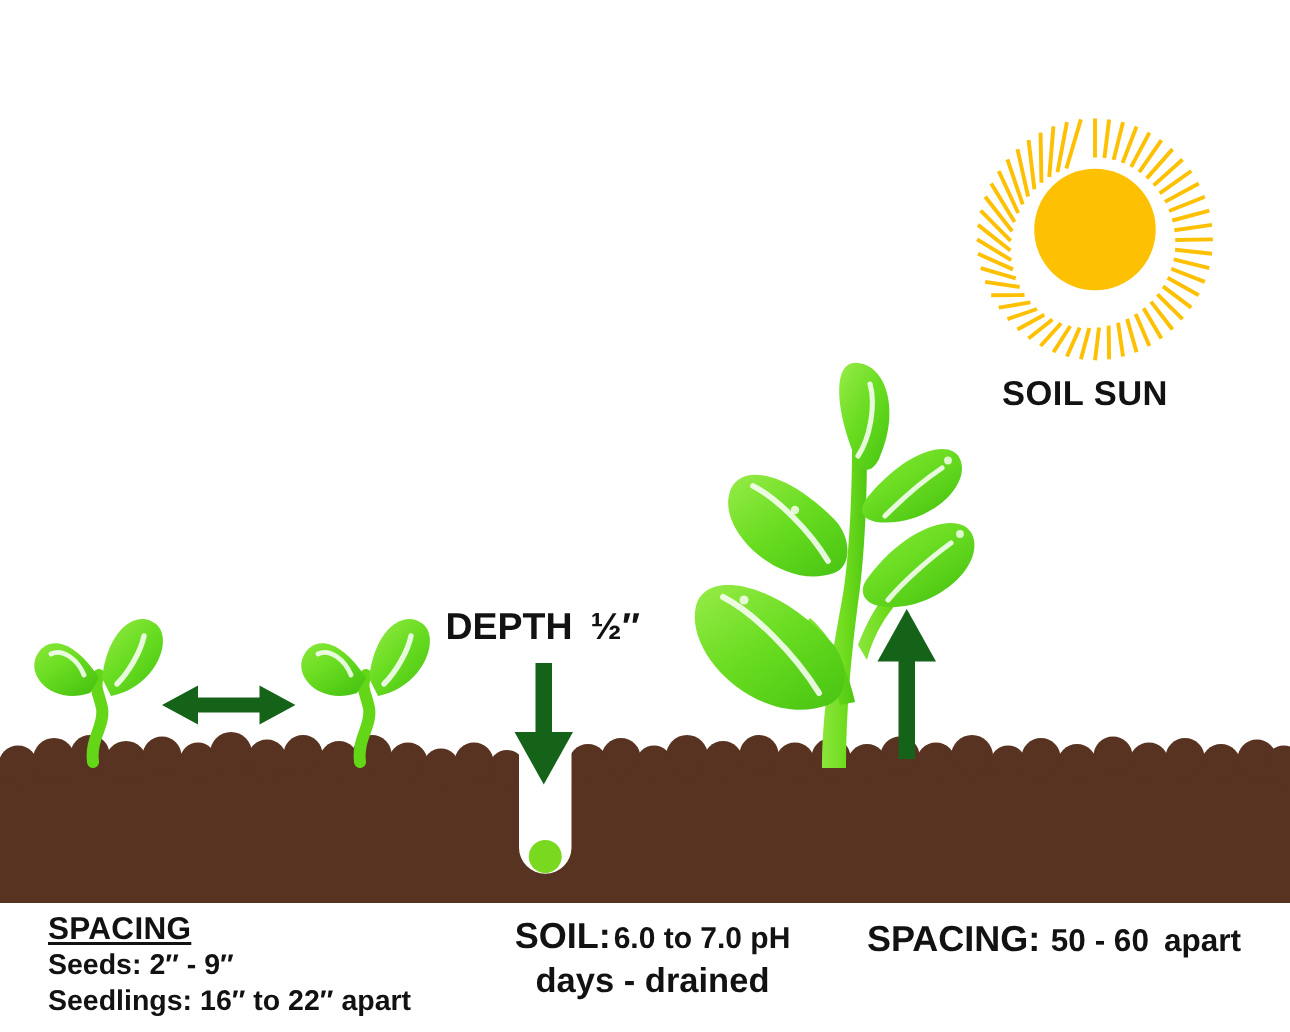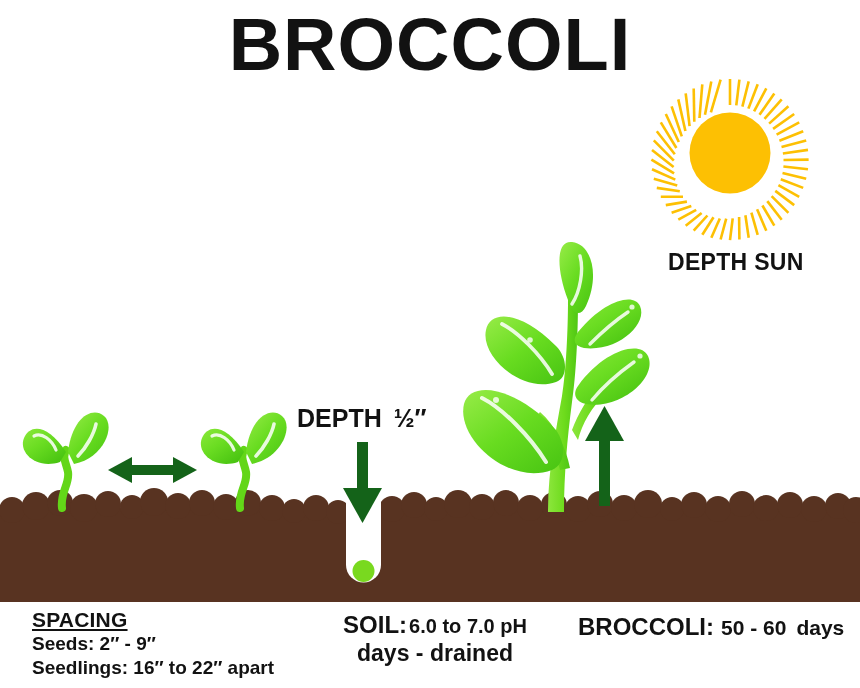--- a/index.html
+++ b/index.html
@@ -299,38 +299,37 @@
       <rect x="357" y="442" width="11" height="62"></rect>
       <polygon points="362.5,523 343,488 382,488"></polygon>
     </g>
 
     <g fill="#146319">
       <rect x="599" y="428" width="11" height="78"></rect>
       <polygon points="604.5,406 585,441 624,441"></polygon>
     </g>
   </svg>
 
-  <div class="title">BROCCOLI</div>
-
-  <div class="fullsun-label">DEPTH SUN</div>
+
+  <div class="fullsun-label">SOIL SUN</div>
 
   <div class="depth-label">
     <span>DEPTH</span><span class="dval">½″</span>
   </div>
 
   <div class="spacing-block">
     <div class="spacing-head">SPACING</div>
     <div class="spacing-line">Seeds: 2″ - 9″</div>
     <div class="spacing-line">Seedlings: 16″ to 22″ apart</div>
   </div>
 
   <div class="soil-block">
     <div class="soil-line1">
       <span class="soil-head">SOIL:</span><span class="soil-val">6.0 to 7.0 pH</span>
     </div>
     <div class="soil-line2">days - drained</div>
   </div>
 
   <div class="harvest-block">
-    <span class="harvest-head">BROCCOLI:</span><span class="harvest-val">50 - 60</span><span class="harvest-unit">days</span>
+    <span class="harvest-head">SPACING:</span><span class="harvest-val">50 - 60</span><span class="harvest-unit">apart</span>
   </div>
 
 </div>
 
 </body></html>

